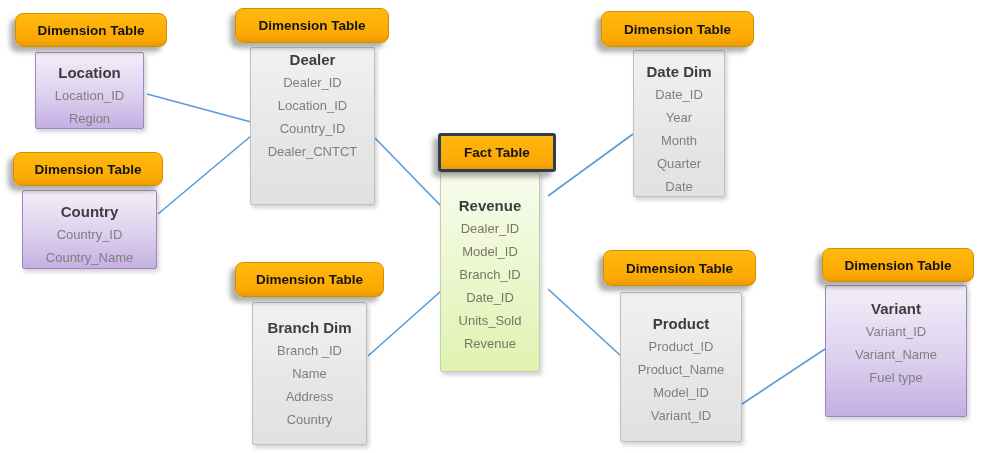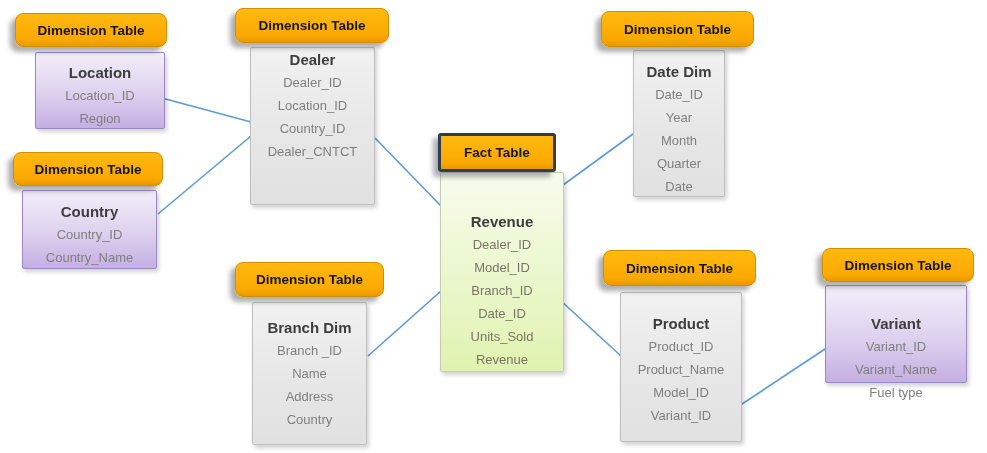--- a/index.html
+++ b/index.html
@@ -95,41 +95,41 @@
 
   <div class="lbl" style="left:15px; top:13px; width:152px; height:34px;">Dimension Table</div>
   <div class="lbl" style="left:235px; top:8px; width:154px; height:35px;">Dimension Table</div>
   <div class="lbl" style="left:601px; top:11px; width:153px; height:36px;">Dimension Table</div>
   <div class="lbl" style="left:13px; top:152px; width:150px; height:34px;">Dimension Table</div>
   <div class="lbl fact" style="left:438px; top:133px; width:118px; height:39px;">Fact Table</div>
   <div class="lbl" style="left:235px; top:262px; width:149px; height:35px;">Dimension Table</div>
   <div class="lbl" style="left:603px; top:250px; width:153px; height:36px;">Dimension Table</div>
   <div class="lbl" style="left:822px; top:248px; width:152px; height:34px;">Dimension Table</div>
 
-  <div class="tbl purple" style="left:35px; top:52px; width:130px; height:77px; padding-top:8px;">
+  <div class="tbl purple" style="left:35px; top:52px; width:109px; height:77px; padding-top:8px;">
     <div class="tbl-title">Location</div>
     <div class="tbl-field">Location_ID</div>
     <div class="tbl-field">Region</div>
   </div>
 
   <div class="tbl purple" style="left:22px; top:190px; width:135px; height:79px; padding-top:9px;">
     <div class="tbl-title">Country</div>
     <div class="tbl-field">Country_ID</div>
     <div class="tbl-field">Country_Name</div>
   </div>
 
   <div class="tbl gray" style="left:250px; top:47px; width:125px; height:158px; ">
     <div class="tbl-title">Dealer</div>
     <div class="tbl-field">Dealer_ID</div>
     <div class="tbl-field">Location_ID</div>
     <div class="tbl-field">Country_ID</div>
     <div class="tbl-field">Dealer_CNTCT</div>
   </div>
 
-  <div class="tbl green" style="left:440px; top:172px; width:124px; height:200px; padding-top:37px;">
+  <div class="tbl green" style="left:440px; top:172px; width:100px; height:200px; padding-top:21px;">
     <div class="tbl-title">Revenue</div>
     <div class="tbl-field">Dealer_ID</div>
     <div class="tbl-field">Model_ID</div>
     <div class="tbl-field">Branch_ID</div>
     <div class="tbl-field">Date_ID</div>
     <div class="tbl-field">Units_Sold</div>
     <div class="tbl-field">Revenue</div>
   </div>
 
   <div class="tbl gray" style="left:252px; top:302px; width:115px; height:143px; padding-top:13px;">
@@ -150,20 +150,20 @@
   </div>
 
   <div class="tbl gray" style="left:620px; top:292px; width:122px; height:150px; padding-top:19px;">
     <div class="tbl-title">Product</div>
     <div class="tbl-field">Product_ID</div>
     <div class="tbl-field">Product_Name</div>
     <div class="tbl-field">Model_ID</div>
     <div class="tbl-field">Variant_ID</div>
   </div>
 
-  <div class="tbl purple" style="left:825px; top:285px; width:142px; height:98px; padding-top:26px;">
+  <div class="tbl purple" style="left:825px; top:285px; width:142px; height:132px; padding-top:11px;">
     <div class="tbl-title">Variant</div>
     <div class="tbl-field">Variant_ID</div>
     <div class="tbl-field">Variant_Name</div>
     <div class="tbl-field">Fuel type</div>
   </div>
 
 </div>
 
 </body></html>

